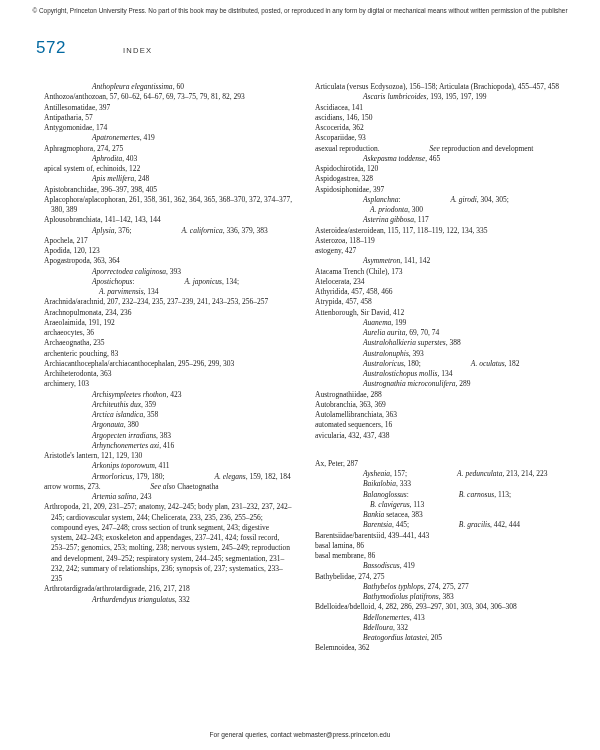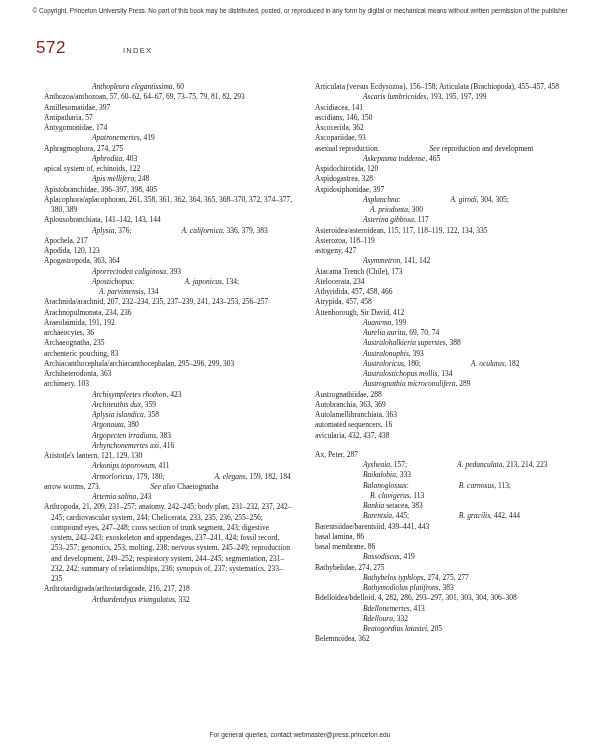--- a/index.html
+++ b/index.html
@@ -40,21 +40,21 @@
     width: 530px;
     height: 22px;
   }
   .folio {
     position: absolute;
     left: 0;
     top: 0;
     font-family: "Liberation Sans", sans-serif;
     font-size: 17px;
     font-weight: normal;
-    color: #7f1d1d;
+    color: #0369a1;
     letter-spacing: 0.5px;
     text-align: center;
   }
   .running-head {
     position: absolute;
     left: 63px;
     top: 8px;
     font-family: "Liberation Sans", sans-serif;
     font-size: 7.6px;
     letter-spacing: 1.2px;
@@ -75,21 +75,21 @@
     line-height: 10.25px;
     color: #1b1b1b;
     text-align: left;
   }
   .entry {
     padding-left: 7px;
     text-indent: -7px;
     margin: 0;
   }
   .entry.gap {
-    margin-top: 9px;
+    margin-top: 18px;
   }
   .entry i {
     font-style: italic;
     margin-left: 48px;
   }
   .footer {
     position: absolute;
     bottom: 12px;
     left: 0;
     width: 600px;
@@ -136,21 +136,21 @@
         <p class="entry">Arachnopulmonata, 234, 236</p>
         <p class="entry">Araeolaimida, 191, 192</p>
         <p class="entry">archaeocytes, 36</p>
         <p class="entry">Archaeognatha, 235</p>
         <p class="entry">archenteric pouching, 83</p>
         <p class="entry">Archiacanthocephala/archiacanthocephalan, 295–296, 299, 303</p>
         <p class="entry">Archiheterodonta, 363</p>
         <p class="entry">archimery, 103</p>
         <p class="entry"><i>Archisympleetes rhothon</i>, 423</p>
         <p class="entry"><i>Architeuthis dux</i>, 359</p>
-        <p class="entry"><i>Aplysia islandica</i>, 358</p>
+        <p class="entry"><i>Arctica islandica</i>, 358</p>
         <p class="entry"><i>Argonauta</i>, 380</p>
         <p class="entry"><i>Argopecten irradians</i>, 383</p>
         <p class="entry"><i>Arhynchonemertes axi</i>, 416</p>
         <p class="entry">Aristotle's lantern, 121, 129, 130</p>
         <p class="entry"><i>Arkonips toporowum</i>, 411</p>
         <p class="entry"><i>Armorloricus</i>, 179, 180; <i>A. elegans</i>, 159, 182, 184</p>
         <p class="entry">arrow worms, 273. <i>See also</i> Chaetognatha</p>
         <p class="entry"><i>Artemia salina</i>, 243</p>
         <p class="entry">Arthropoda, 21, 209, 231–257; anatomy, 242–245; body plan, 231–232, 237, 242–245; cardiovascular system, 244; Chelicerata, 233, 235, 236, 255–256; compound eyes, 247–248; cross section of trunk segment, 243; digestive system, 242–243; exoskeleton and appendages, 237–241, 424; fossil record, 253–257; genomics, 253; molting, 238; nervous system, 245–249; reproduction and development, 249–252; respiratory system, 244–245; segmentation, 231–232, 242; summary of relationships, 236; synopsis of, 237; systematics, 233–235</p>
         <p class="entry">Arthrotardigrada/arthrotardigrade, 216, 217, 218</p>

